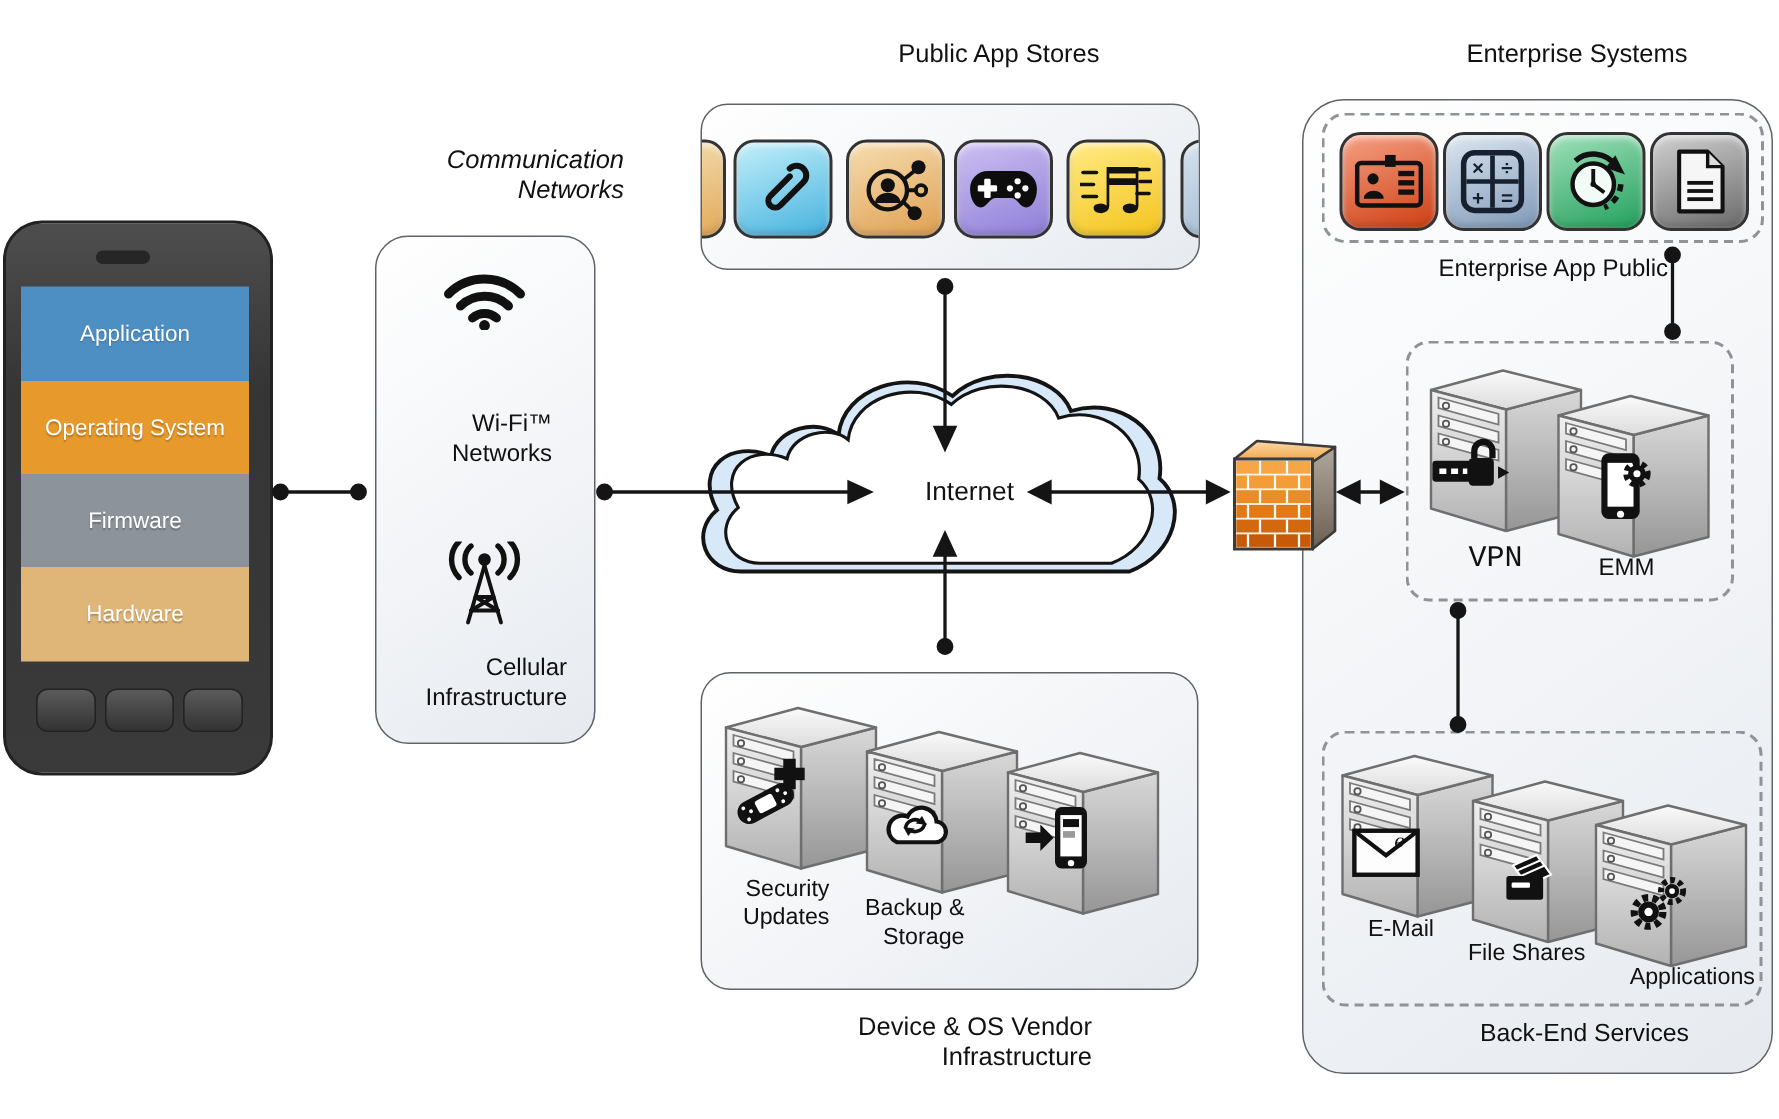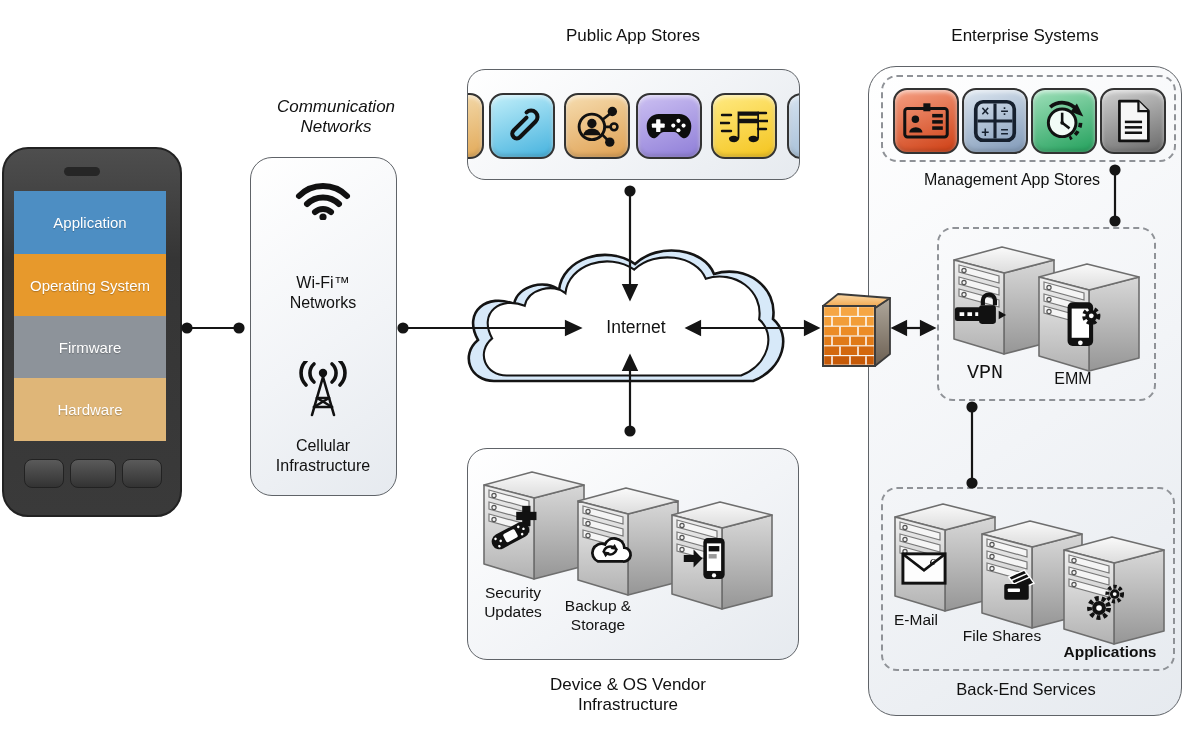--- a/index.html
+++ b/index.html
@@ -1,19 +1,19 @@
 <!DOCTYPE html>
 <html><head>
 <meta charset="utf-8">
 <style>
   html,body{margin:0;padding:0;background:#fff;}
   #canvas{position:relative;width:1186px;height:746px;background:#fff;
           font-family:"Liberation Sans",sans-serif;color:#111;overflow:hidden;}
   .abs{position:absolute;}
-  .ctr{text-align:center;}
+  .ctr{text-align:right;}
   .title{font-size:17px;line-height:1.2;}
   .lbl{font-size:15.5px;line-height:1.22;}
   .node-box{border:1.6px solid #5f6368;background:linear-gradient(145deg,#ffffff 0%,#f2f4f7 55%,#e6eaef 100%);}
   .dashed{border:2.4px dashed #8f9297;border-radius:16px;}
   
   .phone{left:2px;top:147px;width:176px;height:366px;border:2px solid #222;border-radius:26px;
          background:linear-gradient(180deg,#4e4e4e,#353535 30%,#3a3a3a);}
   .speaker{left:60px;top:18px;width:36px;height:9px;border-radius:5px;background:#262626;}
   .screen{left:10px;top:42px;width:152px;}
   .layer{width:100%;display:flex;align-items:center;justify-content:center;
@@ -256,21 +256,21 @@
     <svg width="38" height="46" viewBox="0 0 42 50">
       <path d="M6,3 h21 l11,11 v33 h-32 z" fill="#f6f6f6" stroke="#111" stroke-width="3" stroke-linejoin="round"></path>
       <path d="M27,3 v11 h11" fill="#ddd" stroke="#111" stroke-width="2.5"></path>
       <g stroke="#111" stroke-width="2.8">
         <line x1="12" y1="26" x2="31" y2="26"></line>
           <line x1="12" y1="32" x2="31" y2="32"></line>
           <line x1="12" y1="38" x2="31" y2="38"></line>
       </g>
     </svg>
   </div>
-  <div class="abs lbl ctr" style="left:912px;top:170px;width:200px;font-size:16px;">Management App Stores</div>
+  <div class="abs lbl ctr" style="left:912px;top:170px;width:200px;font-size:16px;">Enterprise App Public</div>
 
   <div class="abs dashed" style="left:937px;top:227px;width:215px;height:170px;"></div>
   <div class="server" style="left:950px;top:243px;z-index:1;">
     <svg class="cube" viewBox="0 0 106 112">
         <use href="#sym-server"></use>
       </svg>
     <svg class="srv-icon" style="left:4px;top:46px;" width="54" height="40" viewBox="0 0 58 42">
       <rect x="1" y="19" width="34" height="15" rx="2.5" fill="#111"></rect>
       <line x1="6" y1="26.5" x2="26" y2="26.5" stroke="#fff" stroke-width="4" stroke-dasharray="5,3.4"></line>
       <path d="M31,17 v-5 a6.5,6.5 0 0 1 13,0 v5" fill="none" stroke="#111" stroke-width="4.5"></path>
@@ -325,21 +325,21 @@
       <circle cx="17" cy="31" r="11" fill="none" stroke="#111" stroke-width="5.5" stroke-dasharray="4.4,3.4"></circle>
       <circle cx="17" cy="31" r="8" fill="#111"></circle>
         <circle cx="17" cy="31" r="3.2" fill="#fff"></circle>
       <circle cx="35" cy="15" r="8.5" fill="none" stroke="#111" stroke-width="4.5" stroke-dasharray="3.6,2.8"></circle>
       <circle cx="35" cy="15" r="5.5" fill="#111"></circle>
         <circle cx="35" cy="15" r="2.2" fill="#fff"></circle>
     </svg>
   </div>
   <div class="abs lbl ctr" style="left:876px;top:611px;width:80px;">E-Mail</div>
   <div class="abs lbl ctr" style="left:947px;top:627px;width:110px;">File Shares</div>
-  <div class="abs lbl ctr" style="left:1050px;top:643px;width:120px;font-weight:bold;">Applications</div>
+  <div class="abs lbl ctr" style="left:1050px;top:643px;width:120px;">Applications</div>
   <div class="abs lbl ctr" style="left:926px;top:679px;width:200px;font-size:16.5px;">Back-End Services</div>
 
   <div class="abs node-box" style="left:467px;top:448px;width:330px;height:210px;border-radius:20px;"></div>
   <div class="server" style="left:480px;top:468px;z-index:1;">
     <svg class="cube" viewBox="0 0 106 112">
         <use href="#sym-server"></use>
       </svg>
     <svg class="srv-icon" style="left:8px;top:36px;" width="50" height="46" viewBox="0 0 54 50">
       <rect x="37" y="2" width="9" height="22" fill="#111"></rect>
       <rect x="30.5" y="8.5" width="22" height="9" fill="#111"></rect>

